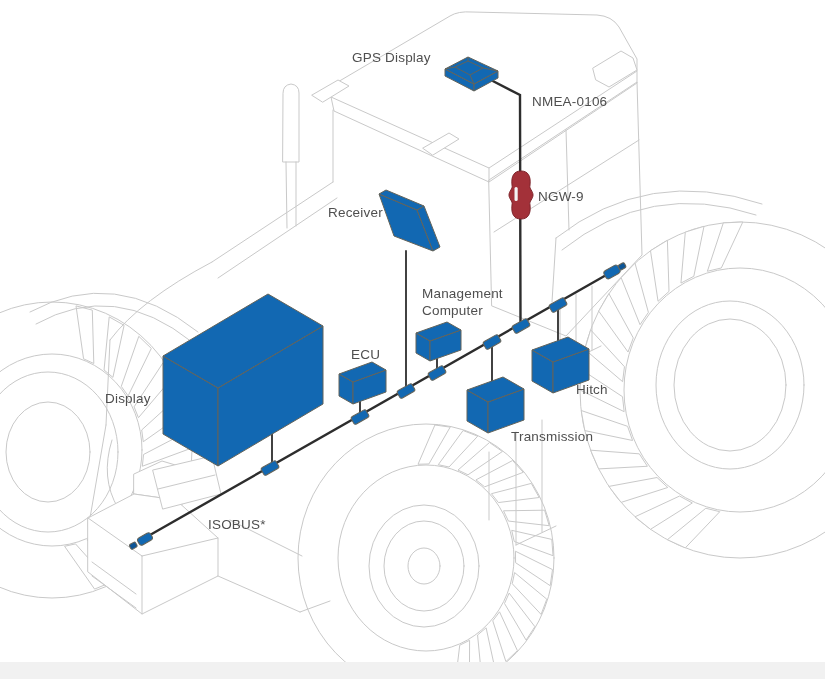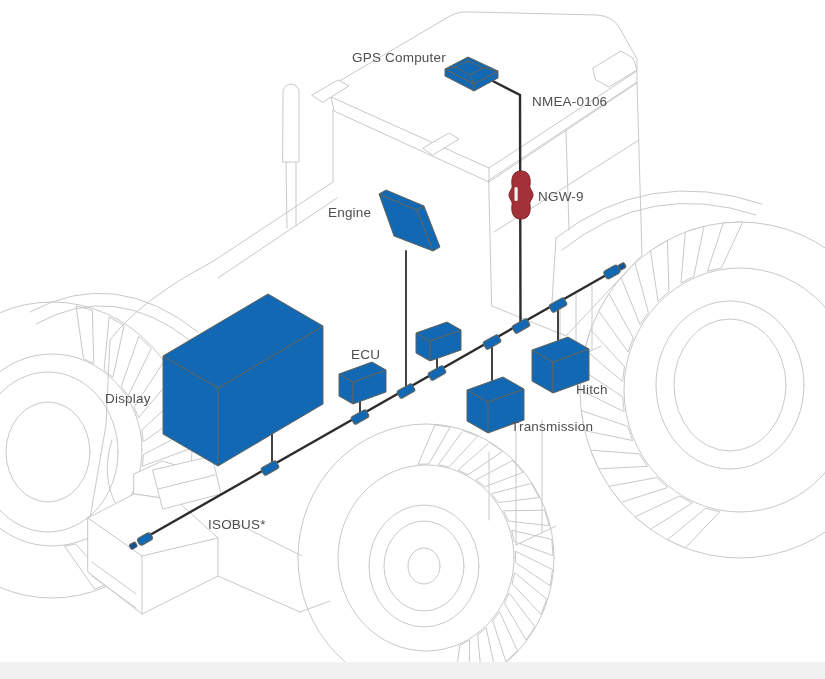--- a/index.html
+++ b/index.html
@@ -270,23 +270,24 @@
                C 513,201 509,199 509,195
                C 509,191 513,189 512,185
                C 511,176 514,171 521,171 Z"></path>
       <rect class="slit" x="514.5" y="187" width="3.2" height="14" rx="1.5"></rect>
     </g>
   </g>
 
   <rect x="0" y="662" width="825" height="17" fill="#f1f1f1"></rect>
 </svg>
 
-<div class="lbl" style="left:352px;top:49px">GPS Computer</div>
+<div class="lbl" style="left:352px;top:49px">GPS Display</div>
 <div class="lbl" style="left:532px;top:93px">NMEA-0106</div>
 <div class="lbl" style="left:538px;top:188px">NGW-9</div>
-<div class="lbl" style="left:328px;top:204px">Engine</div>
+<div class="lbl" style="left:328px;top:204px">Receiver</div>
+<div class="lbl wrap" style="left:422px;top:285px">Management Computer</div>
 <div class="lbl" style="left:351px;top:346px">ECU</div>
 <div class="lbl" style="left:105px;top:390px">Display</div>
-<div class="lbl" style="left:511px;top:418px">Transmission</div>
+<div class="lbl" style="left:511px;top:428px">Transmission</div>
 <div class="lbl" style="left:576px;top:381px">Hitch</div>
 <div class="lbl" style="left:208px;top:516px">ISOBUS*</div>
 
 </div>
 
 </body></html>

